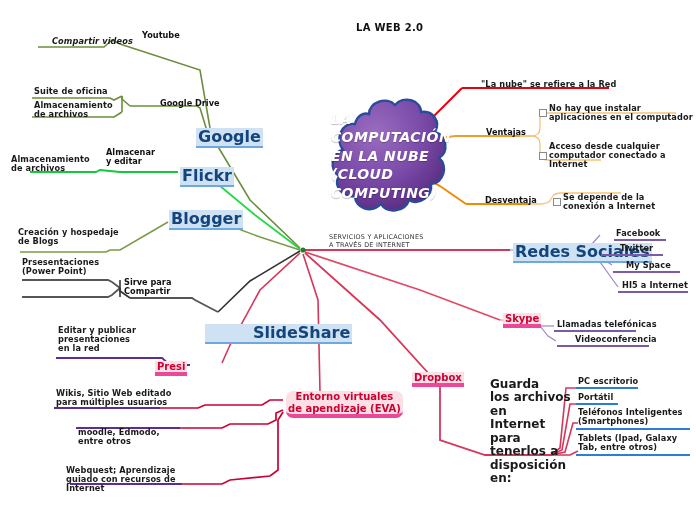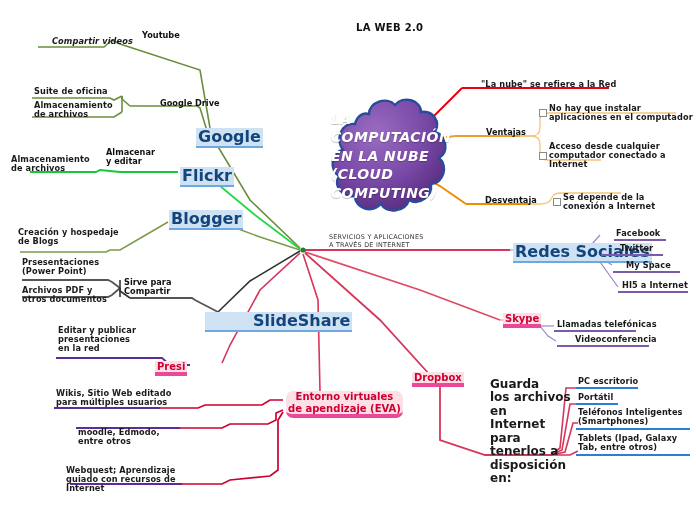--- a/index.html
+++ b/index.html
@@ -218,27 +218,25 @@
   <div class="lbl node-blue" style="left:180px;top:167px;">Flickr</div>
   <div class="lbl stage" style="left:106px;top:148px;">Almacenar
 y editar</div>
   <div class="lbl leaf" style="left:11px;top:155px;">Almacenamiento
 de archivos</div>
 
   <div class="lbl node-blue" style="left:169px;top:210px;">Blogger</div>
   <div class="lbl leaf" style="left:18px;top:228px;">Creación y hospedaje
 de Blogs</div>
 
-  <div class="lbl node-blue" style="left:205px;top:312px;padding-left:48px;">SlideShare</div>
+  <div class="lbl node-blue" style="left:205px;top:324px;padding-left:48px;">SlideShare</div>
   <div class="lbl stage" style="left:124px;top:278px;">Sirve para
 Compartir</div>
   <div class="lbl leaf" style="left:22px;top:258px;">Prsesentaciones
 (Power Point)</div>
-  <div class="lbl leaf" style="left:22px;top:286px;">Archivos PDF y
-otros documentos</div>
 
   <div class="lbl node-red" style="left:155px;top:361px;">Presi</div>
   <div class="lbl leaf" style="left:58px;top:326px;">Editar y publicar
 presentaciones
 en la red</div>
 
   <div class="lbl node-red two" style="left:286px;top:391px;text-align:center;">Entorno virtuales
 de apendizaje (EVA)</div>
   <div class="lbl leaf" style="left:56px;top:389px;">Wikis, Sitio Web editado
 para múltiples usuarios</div>

